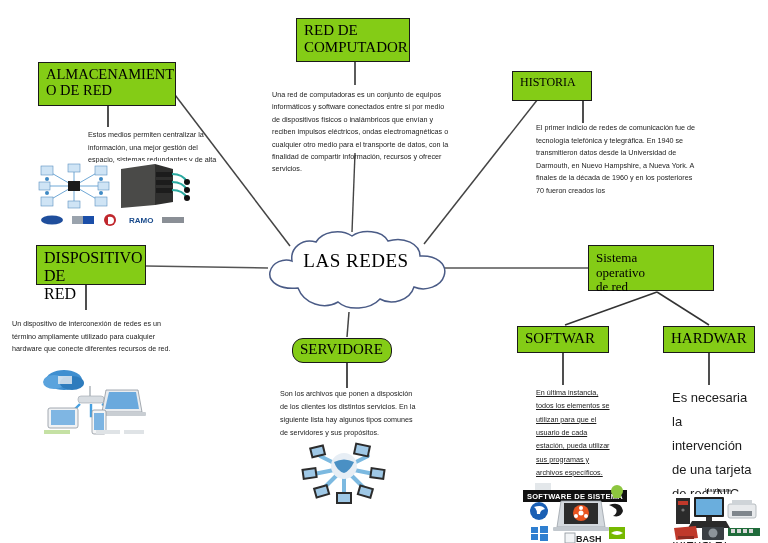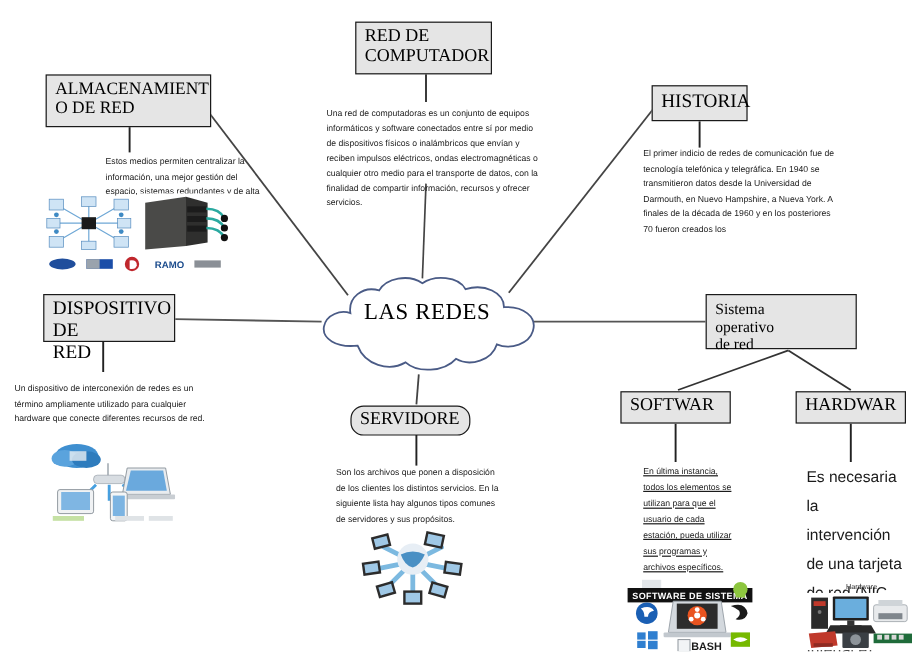--- a/index.html
+++ b/index.html
@@ -18,21 +18,21 @@
   
   #lines {
     position: absolute;
     left: 0; top: 0;
     width: 768px; height: 543px;
     pointer-events: none;
   }
   
   .node {
     position: absolute;
-    background: #e5e5e5;
+    background: #84cc16;
     border: 1.5px solid #1a1a1a;
     box-sizing: border-box;
     font-family: "Liberation Serif", serif;
     color: #000000;
     line-height: 1.12;
     padding: 3px 24px 4px 7px;
     z-index: 5;
   }
   
   .para {
@@ -180,21 +180,21 @@
     <rect x="0" y="0" width="150" height="16" fill="#ffffff"></rect>
     <ellipse cx="14" cy="8" rx="11" ry="4.5" fill="#1f4e9c"></ellipse>
     <rect x="34" y="4" width="22" height="8" fill="#1b4ea8"></rect>
     <rect x="34" y="4" width="11" height="8" fill="#9aa3ad"></rect>
     <circle cx="72" cy="8" r="6" fill="#c0272d"></circle>
     <path d="M70,5 q6,-1 6,4 q-1,4 -6,3" fill="#ffffff"></path>
     <text x="91" y="11" font-family="'Liberation Sans',sans-serif" font-size="8" font-weight="bold" fill="#1a4b8c">RAMO</text>
     <rect x="124" y="5" width="22" height="6" fill="#8a8f96"></rect>
   </svg>
 
-  <div class="node" style="left:543px; top:71px; width:80px; height:30px; font-size:16px; padding-top:4px;">
+  <div class="node" style="left:512px; top:71px; width:80px; height:30px; font-size:12px; padding-top:4px;">
     <div>HISTORIA</div>
   </div>
   <div class="para" style="left:536px; top:122px; width:160px; font-size:7.2px; line-height:1.75;">El primer indicio de redes de comunicación fue de tecnología telefónica y telegráfica. En 1940 se transmitieron datos desde la Universidad de Darmouth, en Nuevo Hampshire, a Nueva York. A finales de la década de 1960 y en los posteriores 70 fueron creados los</div>
 
   <div class="node" style="left:36px; top:245px; width:110px; height:40px; font-size:16px;">
     <div>DISPOSITIVO DE</div>
     <div>RED</div>
   </div>
   <div class="para" style="left:12px; top:318px; width:172px; font-size:7.2px; line-height:1.75;">Un dispositivo de interconexión de redes es un término ampliamente utilizado para cualquier hardware que conecte diferentes recursos de red.</div>
 

